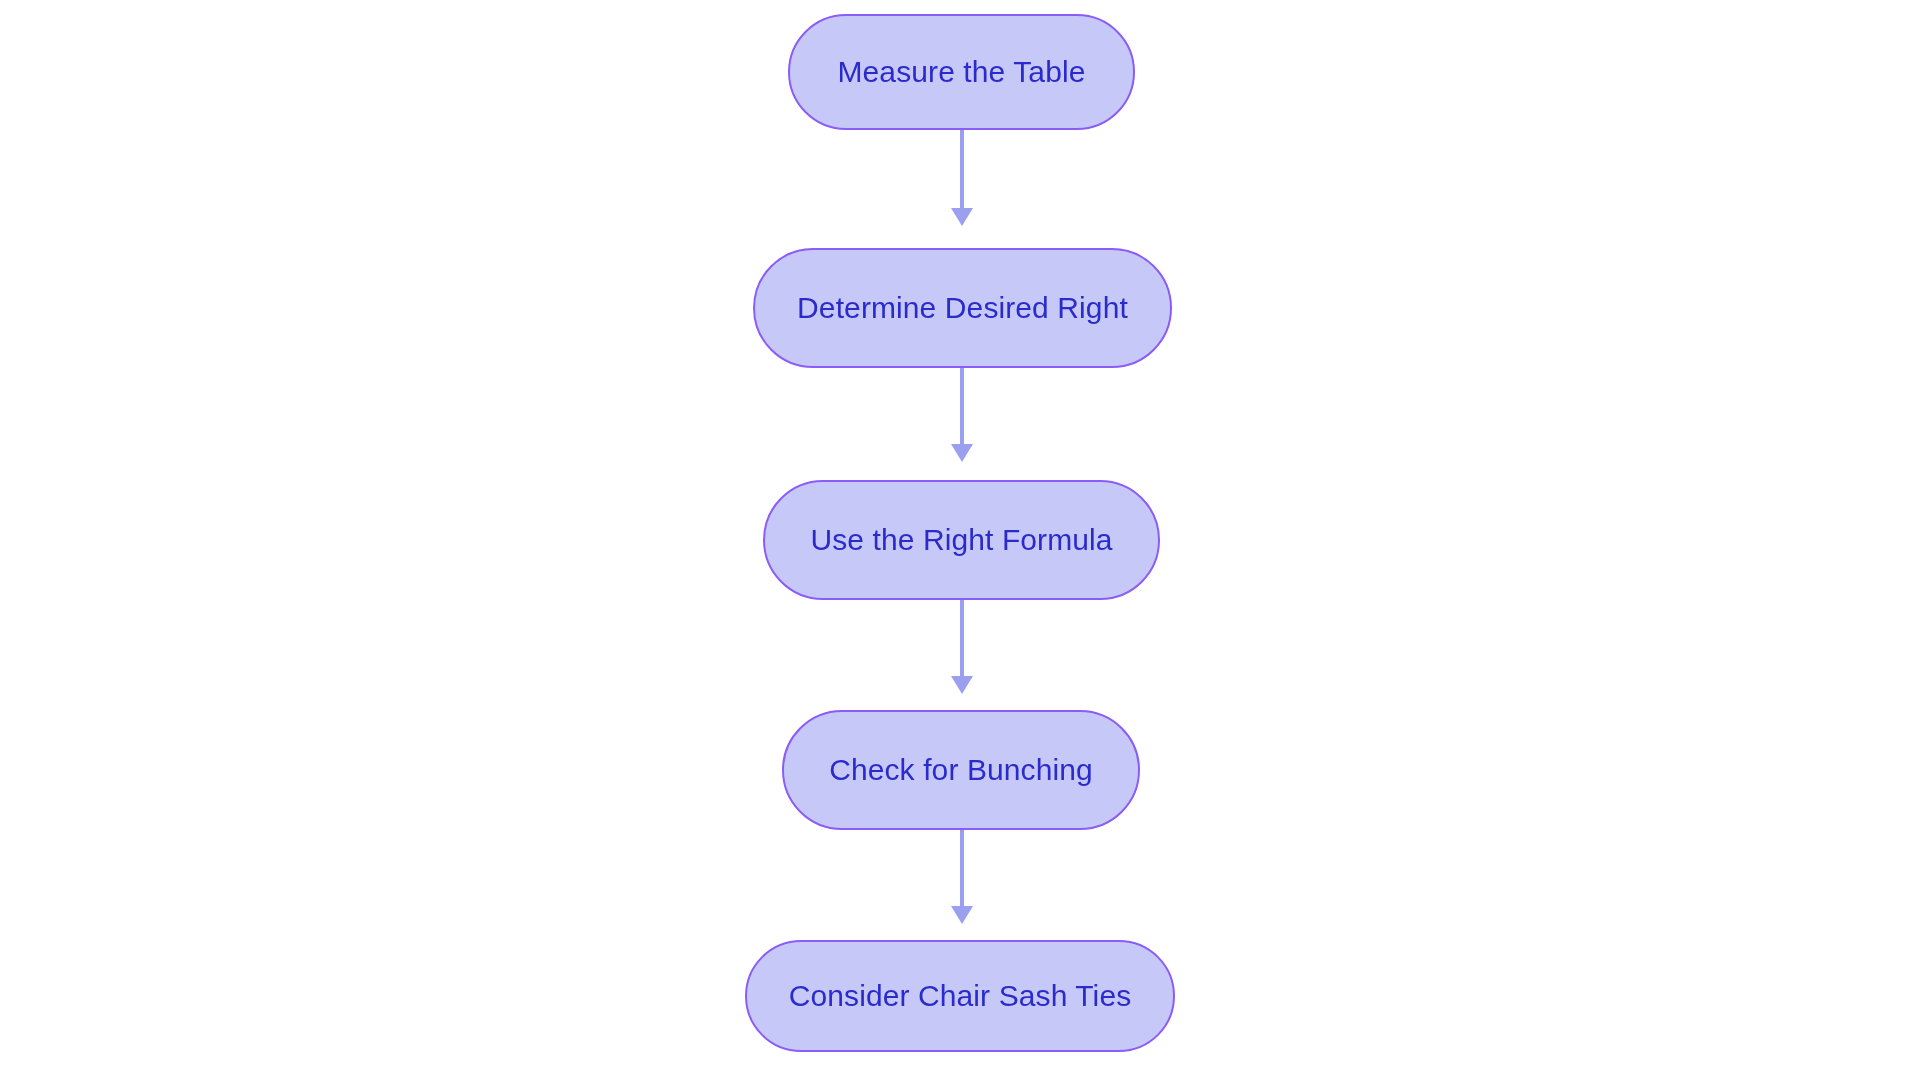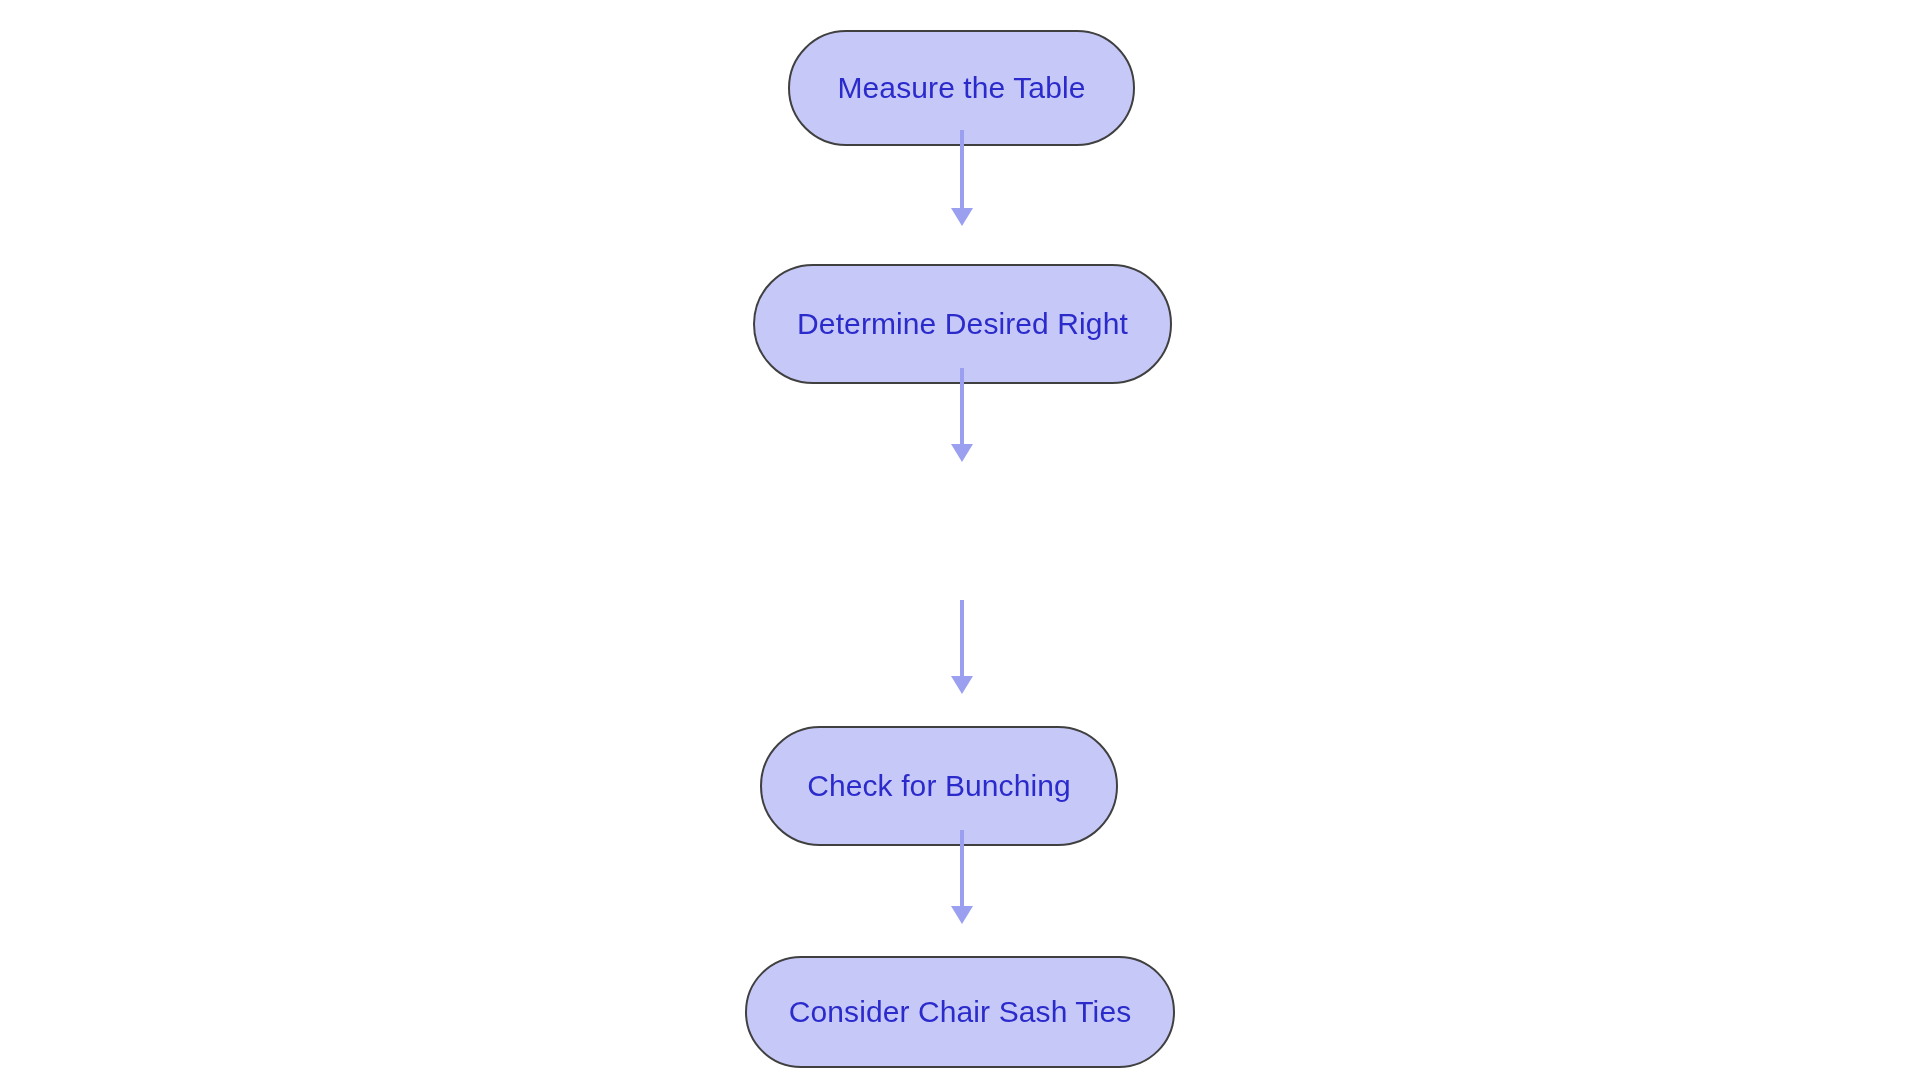--- a/index.html
+++ b/index.html
@@ -26,40 +26,39 @@
     height: 1083px;
   }
   
   .node {
     position: absolute;
     box-sizing: border-box;
     display: flex;
     align-items: center;
     justify-content: center;
     background: #c6c9f8;
-    border: 2px solid #404040;
+    border: 2px solid #8b5cf6;
     border-radius: 62px;
     color: #2b2bcc;
     white-space: nowrap;
-    margin-top: 16px;
   }
   .node-label {
     font-family: "Liberation Sans", sans-serif;
     font-size: 30px;
     font-weight: 400;
     letter-spacing: 0.1px;
     line-height: 1;
     color: #2b2bcc;
     text-align: center;
   }
   
   .n0 { left: 788px;  top: 14px;   width: 347px; height: 116px; }
   .n1 { left: 753px;  top: 248px;  width: 419px; height: 120px; }
   .n2 { left: 763px;  top: 480px;  width: 397px; height: 120px; }
-  .n3 { left: 760px;  top: 710px;  width: 358px; height: 120px; }
+  .n3 { left: 782px;  top: 710px;  width: 358px; height: 120px; }
   .n4 { left: 745px;  top: 940px;  width: 430px; height: 112px; }
 
   
   .edge {
     position: absolute;
     left: 0;
     top: 0;
     pointer-events: none;
   }
   .edge-line {
@@ -103,20 +102,23 @@
 
     <div class="node n1">
       <span class="node-label">Determine Desired Right</span>
     </div>
 
     <div class="edge">
       <div class="edge-line e1-line"></div>
       <div class="edge-head e1-head"></div>
     </div>
 
+    <div class="node n2">
+      <span class="node-label">Use the Right Formula</span>
+    </div>
 
     <div class="edge">
       <div class="edge-line e2-line"></div>
       <div class="edge-head e2-head"></div>
     </div>
 
     <div class="node n3">
       <span class="node-label">Check for Bunching</span>
     </div>
 

